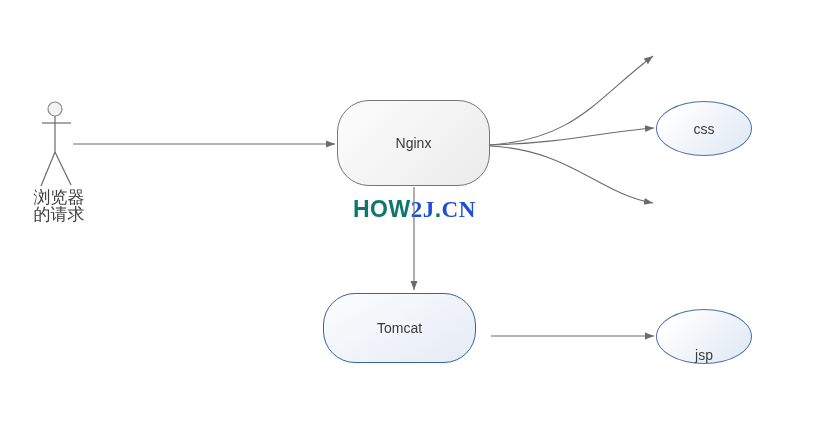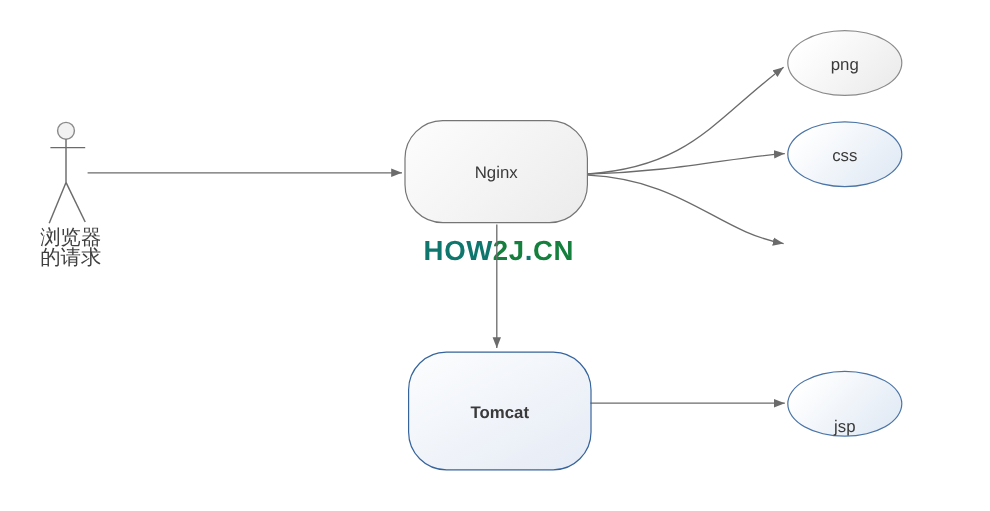--- a/index.html
+++ b/index.html
@@ -28,21 +28,21 @@
     left: 353px;
     top: 196px;
     z-index: 1;
     font-size: 23px;
     font-weight: bold;
     letter-spacing: 0.5px;
     user-select: none;
     white-space: nowrap;
   }
   .wm-gray { color: #0f766e; }
-  .wm-blue { color: #15803d; }
+  .wm-blue { color: #1d4ed8; font-family: Liberation Serif, serif; }
 
   .node {
     position: absolute;
     z-index: 3;
     display: flex;
     align-items: center;
     justify-content: center;
     box-sizing: border-box;
     font-size: 14px;
     color: #3a3a3a;
@@ -110,27 +110,24 @@
       <path d="M490,146 C570,150 598,193 653,203" marker-end="url(#ah)"></path>
       <path d="M414,187 L414,290" marker-end="url(#ah)"></path>
       <path d="M491,336 L654,336" marker-end="url(#ah)"></path>
     </g>
   </svg>
 
   <div class="node box-gray" style="left:337px; top:100px; width:153px; height:86px;">
     <span>Nginx</span>
   </div>
 
-  <div class="node box-blue" style="left:340px; top:293px; width:153px; height:99px;font-weight:bold;">
+  <div class="node box-blue" style="left:323px; top:293px; width:153px; height:70px;">
     <span>Tomcat</span>
   </div>
 
-  <div class="node ellipse ellipse-gray" style="left:656px; top:25px; width:96px; height:55px;">
-    <span>png</span>
-  </div>
 
   <div class="node ellipse ellipse-blue" style="left:656px; top:101px; width:96px; height:55px;">
     <span>css</span>
   </div>
 
 
   <div class="node ellipse ellipse-blue" style="left:656px; top:309px; width:96px; height:55px;align-items:flex-end;">
     <span>jsp</span>
   </div>
 

